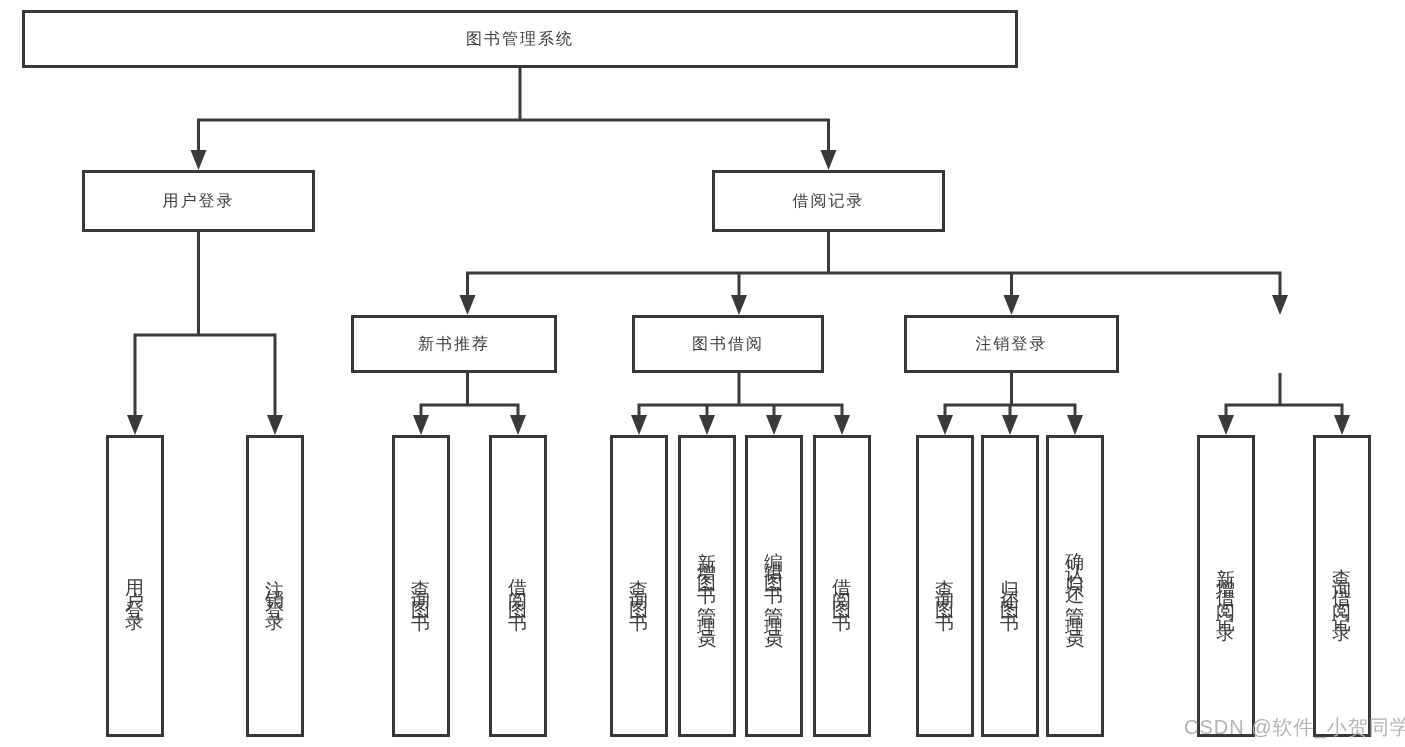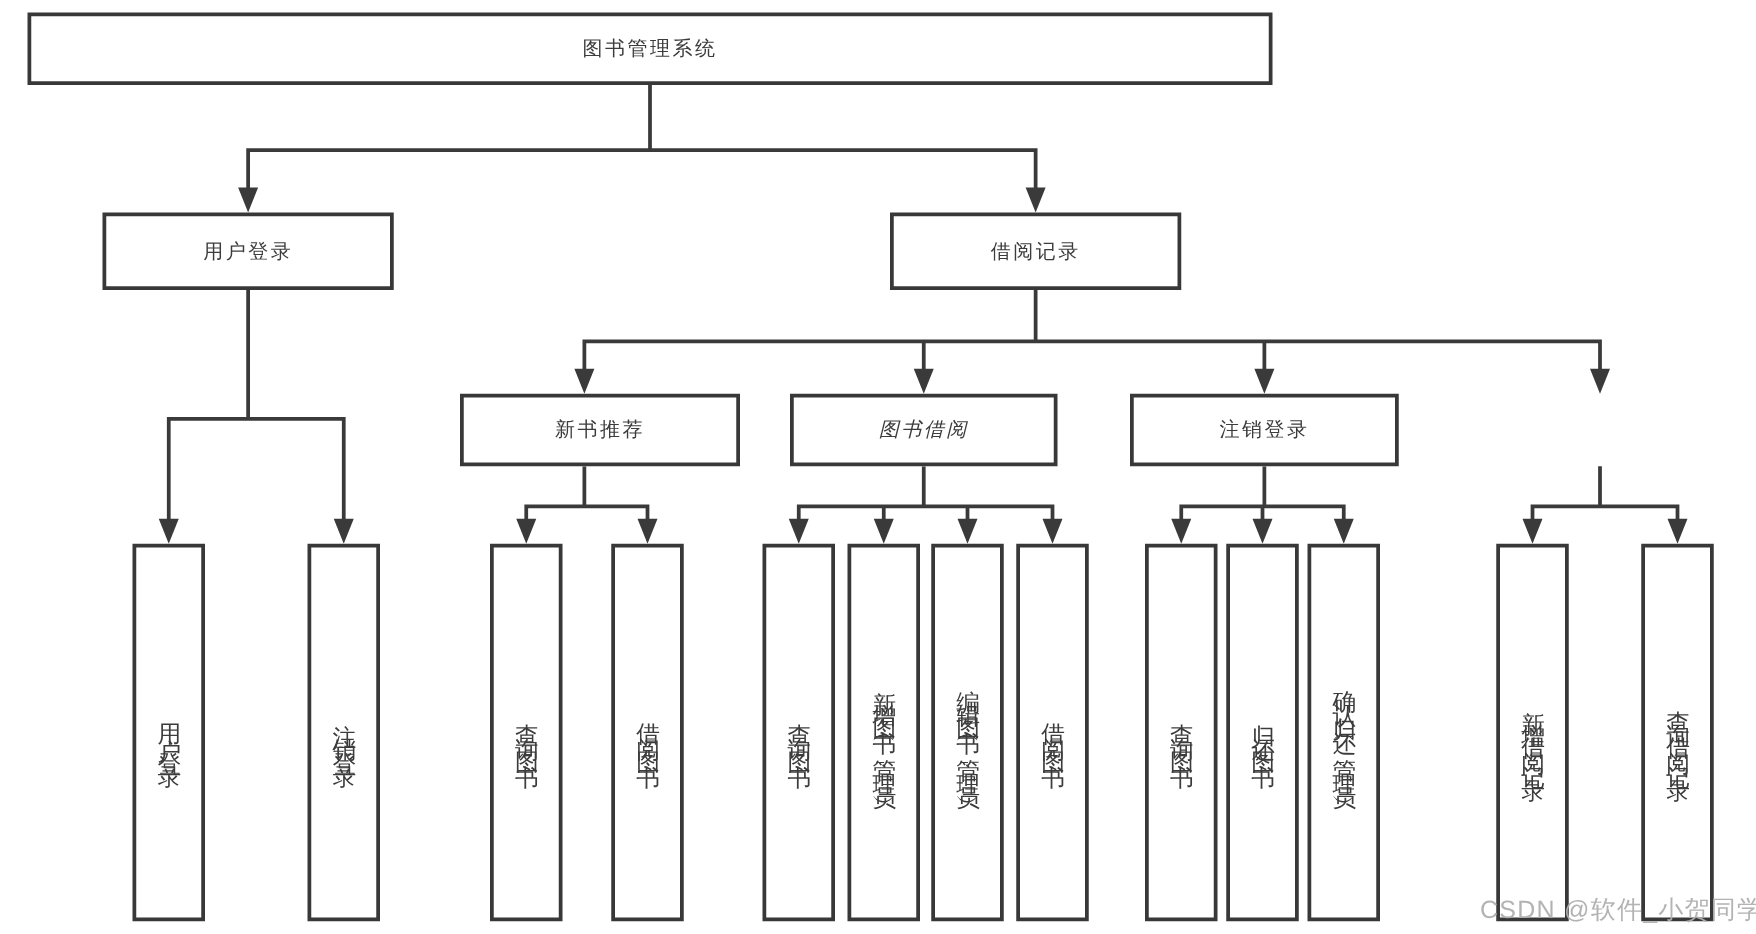--- a/index.html
+++ b/index.html
@@ -124,24 +124,24 @@
     <span class="hlabel">图书管理系统</span>
   </div>
 
   <div class="box" style="left:82px; top:170px; width:233px; height:62px;">
     <span class="hlabel">用户登录</span>
   </div>
   <div class="box" style="left:712px; top:170px; width:233px; height:62px;">
     <span class="hlabel">借阅记录</span>
   </div>
 
-  <div class="box" style="left:368px; top:315px; width:224px; height:58px;">
+  <div class="box" style="left:351px; top:315px; width:206px; height:58px;">
     <span class="hlabel">新书推荐</span>
   </div>
-  <div class="box" style="left:632px; top:315px; width:214px; height:58px;font-style:italic;">
+  <div class="box" style="left:632px; top:315px; width:192px; height:58px;">
     <span class="hlabel">图书借阅</span>
   </div>
   <div class="box" style="left:904px; top:315px; width:215px; height:58px;">
     <span class="hlabel">注销登录</span>
   </div>
 
   <div class="box leaf" style="left:106px;">
     <span class="vlabel">用户登录</span>
   </div>
   <div class="box leaf" style="left:246px;">

